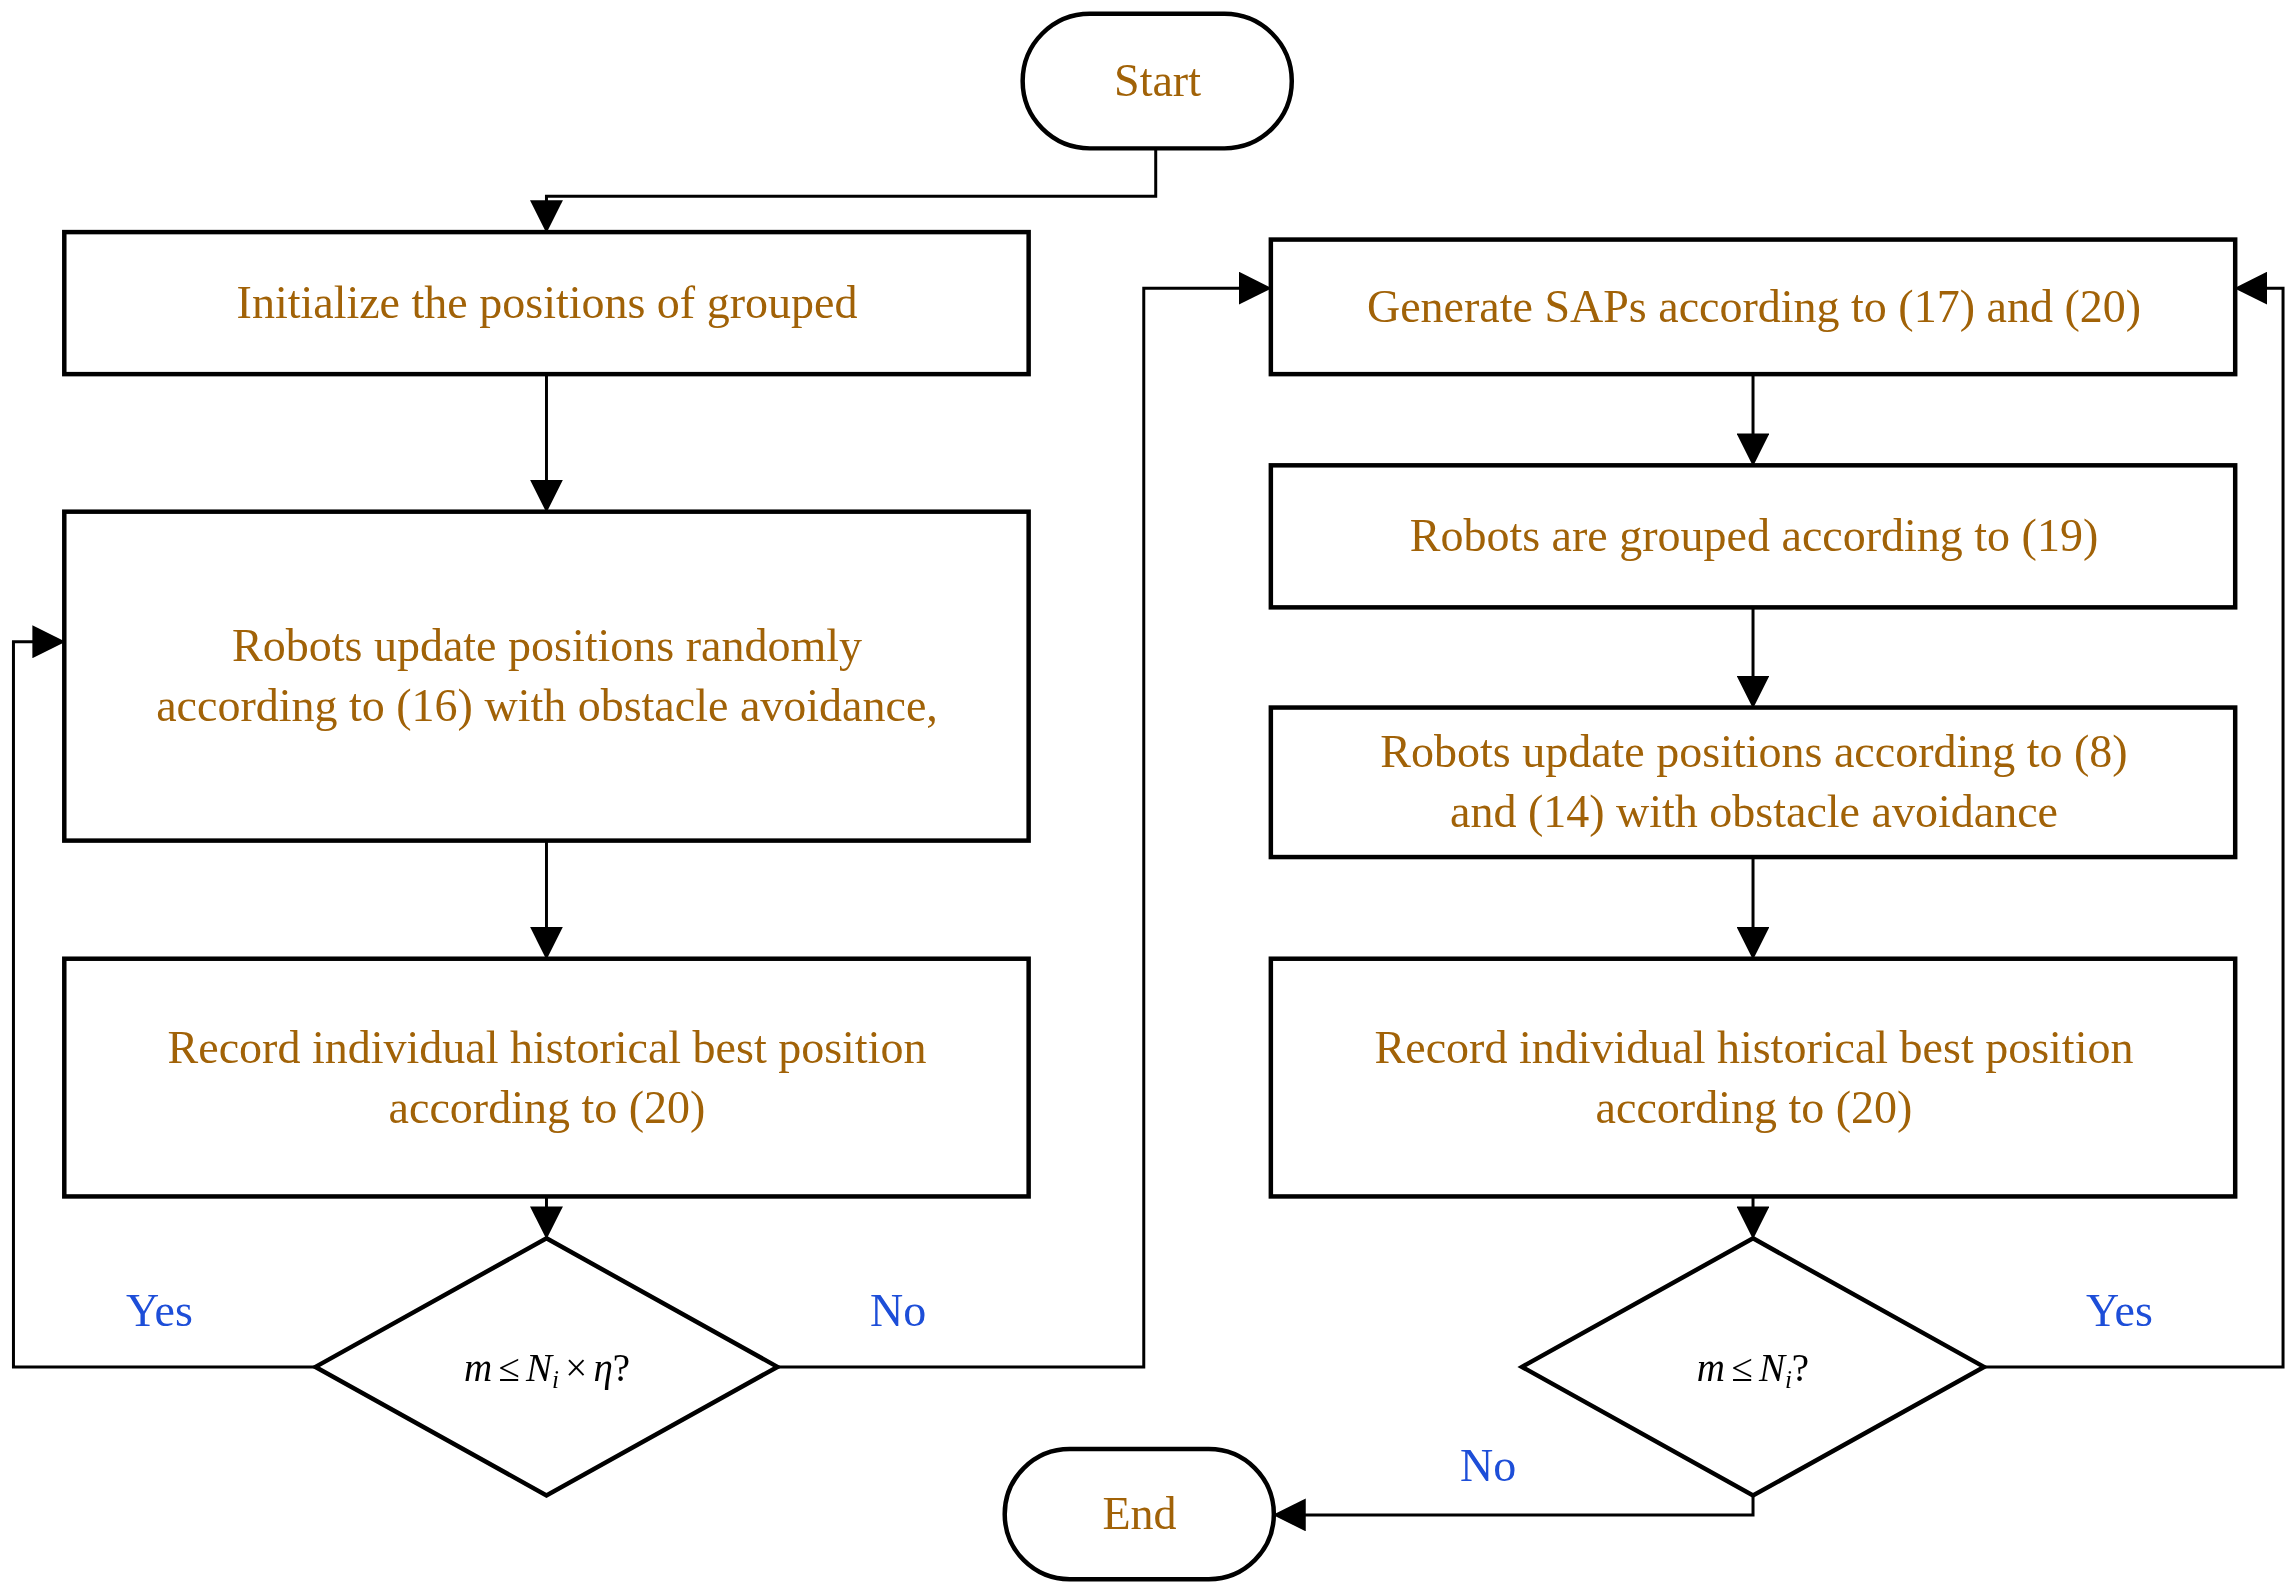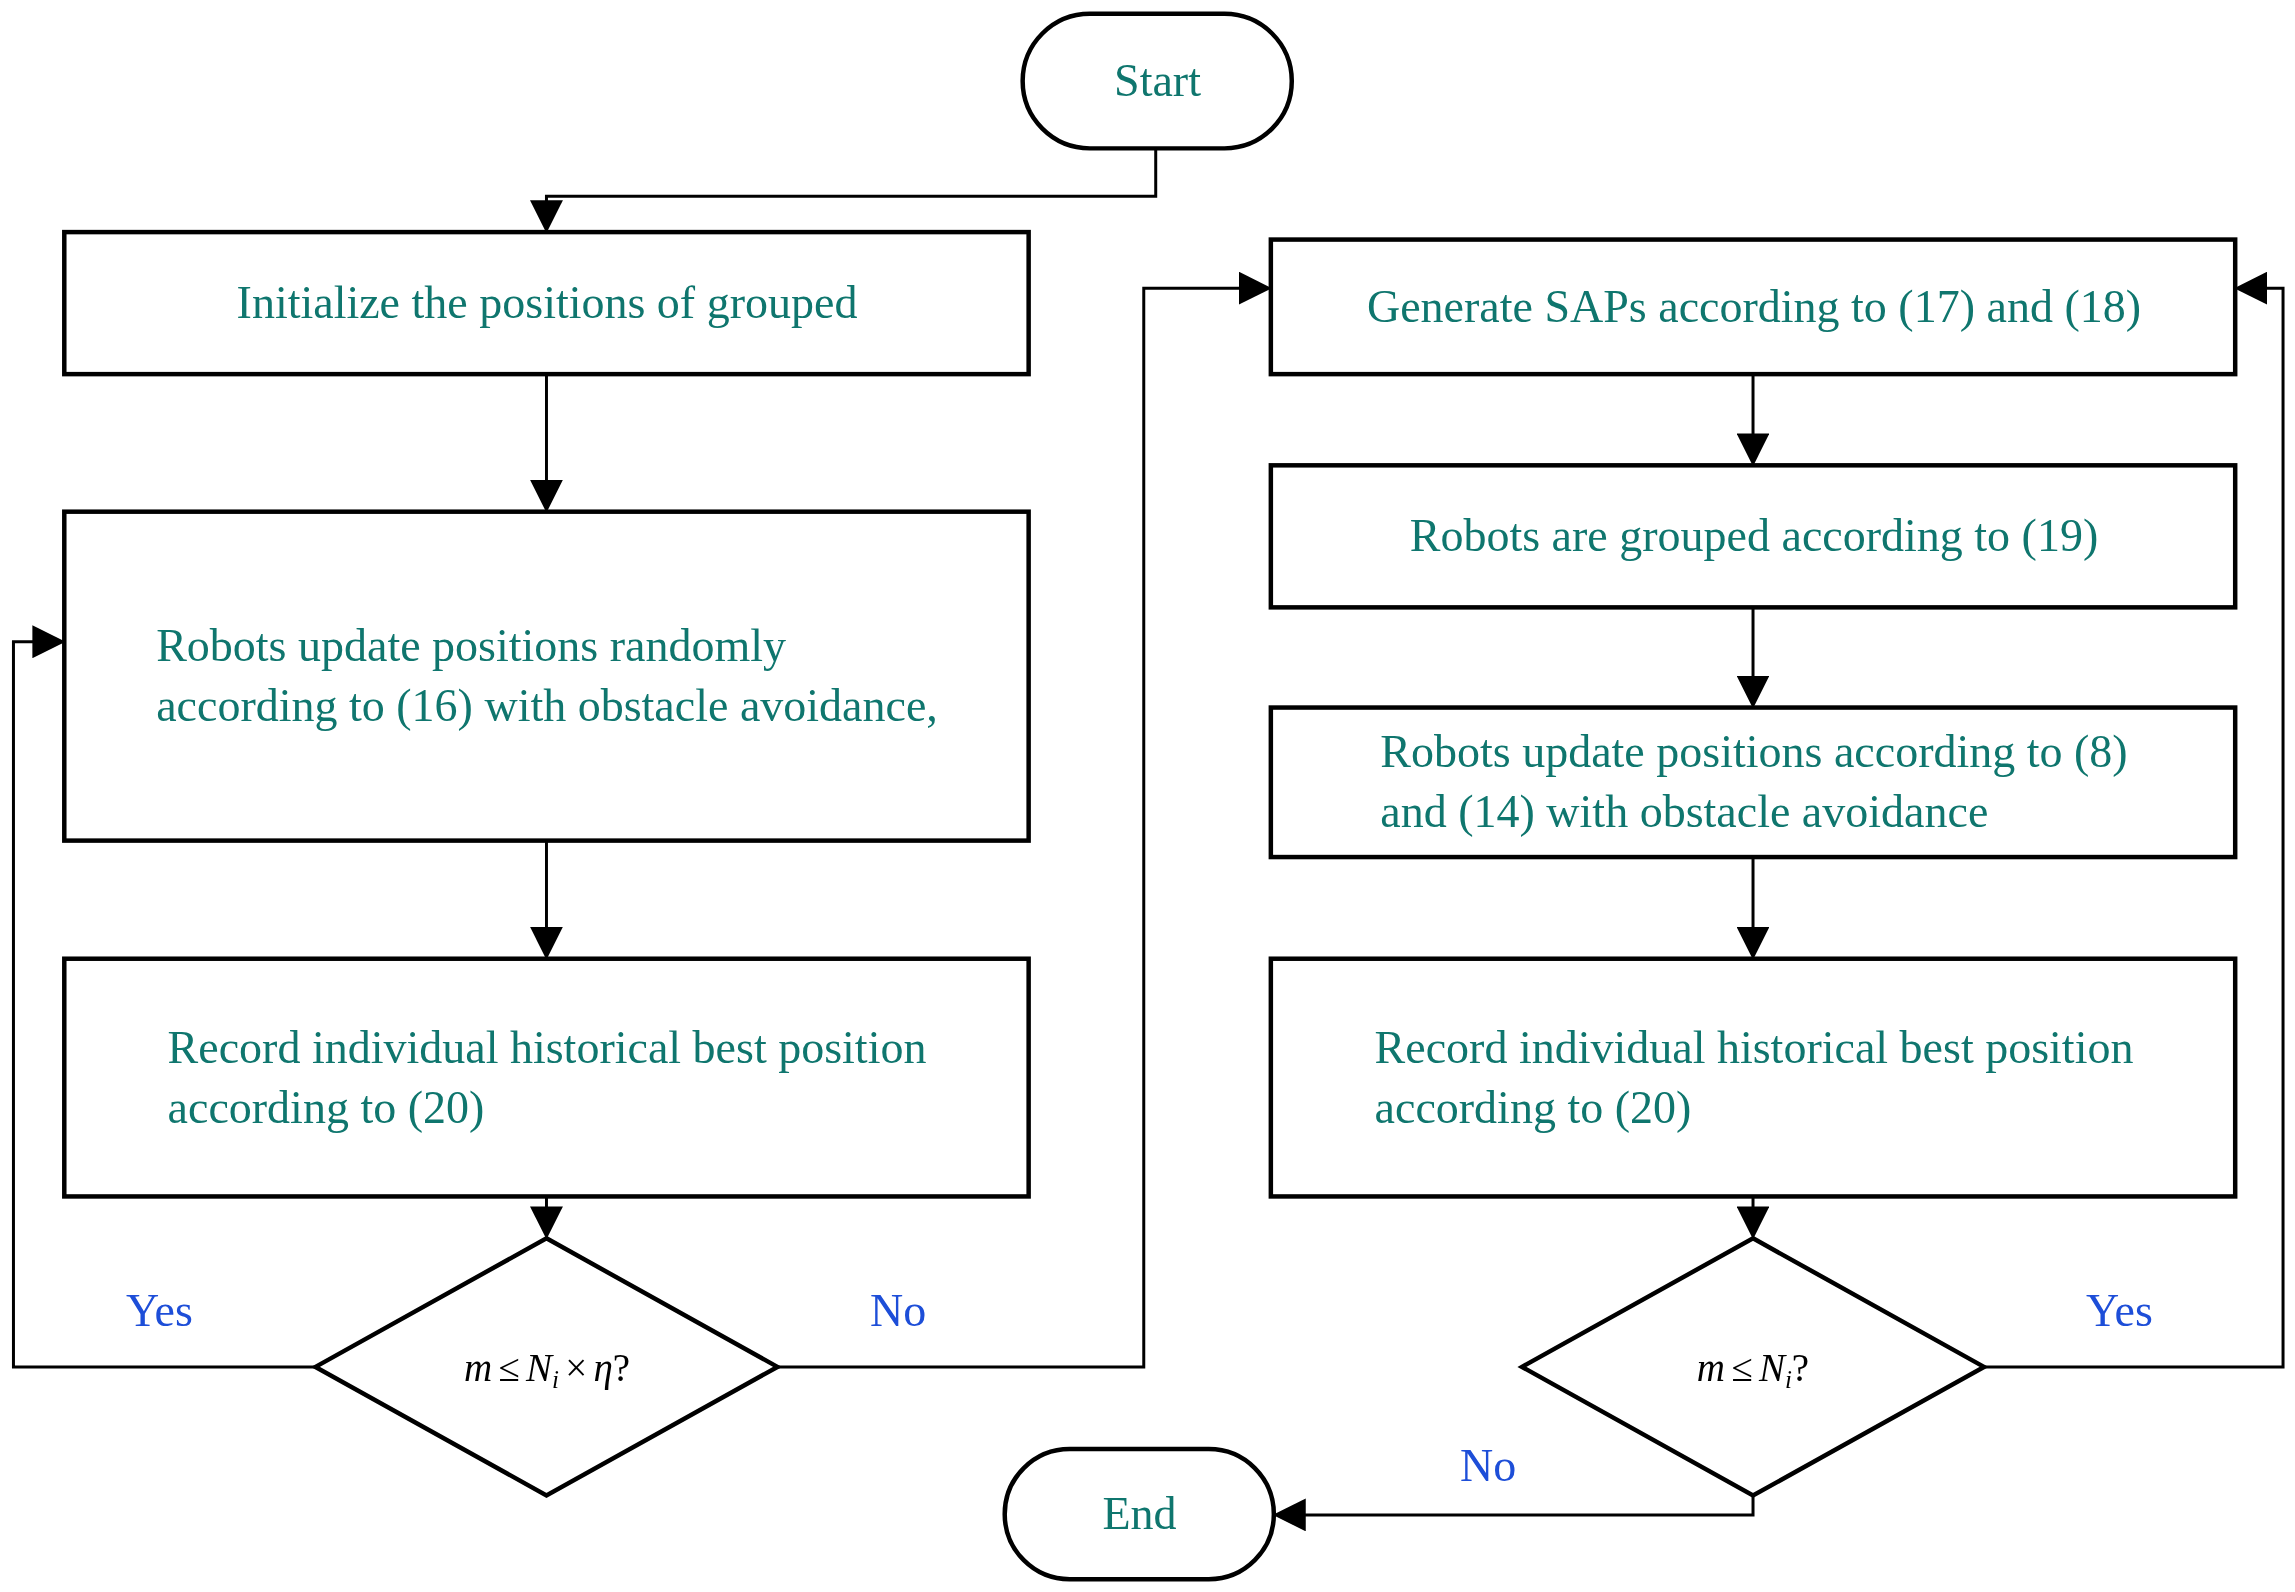--- a/index.html
+++ b/index.html
@@ -20,22 +20,22 @@
     left: 0;
     top: 0;
     width: 2295px;
     height: 1593px;
   }
   .node-text {
     position: absolute;
     display: flex;
     align-items: center;
     justify-content: center;
-    text-align: left;
-    color: #0f766e;
+    text-align: center;
+    color: #a16207;
     line-height: 1.30;
     white-space: pre-line;
     pointer-events: none;
   }
   .proc-text {
     font-size: 46px;
   }
   .term-text {
     font-size: 46px;
   }
@@ -134,21 +134,21 @@
   <div class="node-text term-text" style="left:1023px; top:13.5px; width:269px; height:135px;">Start</div>
 
   <div class="node-text proc-text" style="left:72px; top:232px; width:950px; height:142px;">Initialize the positions of grouped</div>
 
   <div class="node-text proc-text" style="left:72px; top:511px; width:950px; height:329px;">Robots update positions randomly
 according to (16) with obstacle avoidance,</div>
 
   <div class="node-text proc-text" style="left:72px; top:959px; width:950px; height:238px;">Record individual historical best position
 according to (20)</div>
 
-  <div class="node-text proc-text" style="left:1279px; top:239px; width:950px; height:135px;">Generate SAPs according to (17) and (18)</div>
+  <div class="node-text proc-text" style="left:1279px; top:239px; width:950px; height:135px;">Generate SAPs according to (17) and (20)</div>
 
   <div class="node-text proc-text" style="left:1279px; top:465px; width:950px; height:142px;">Robots are grouped according to (19)</div>
 
   <div class="node-text proc-text" style="left:1279px; top:707px; width:950px; height:150px;">Robots update positions according to (8)
 and (14) with obstacle avoidance</div>
 
   <div class="node-text proc-text" style="left:1279px; top:959px; width:950px; height:238px;">Record individual historical best position
 according to (20)</div>
 
   <div class="node-text term-text" style="left:1005px; top:1449px; width:269px; height:130px;">End</div>

